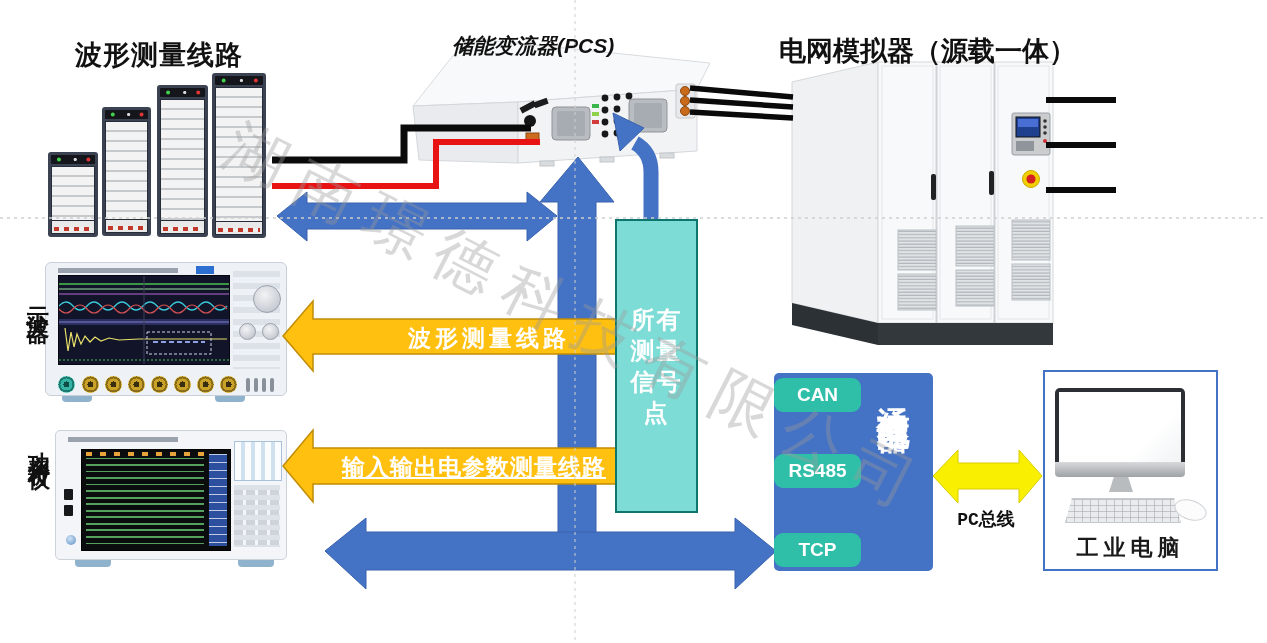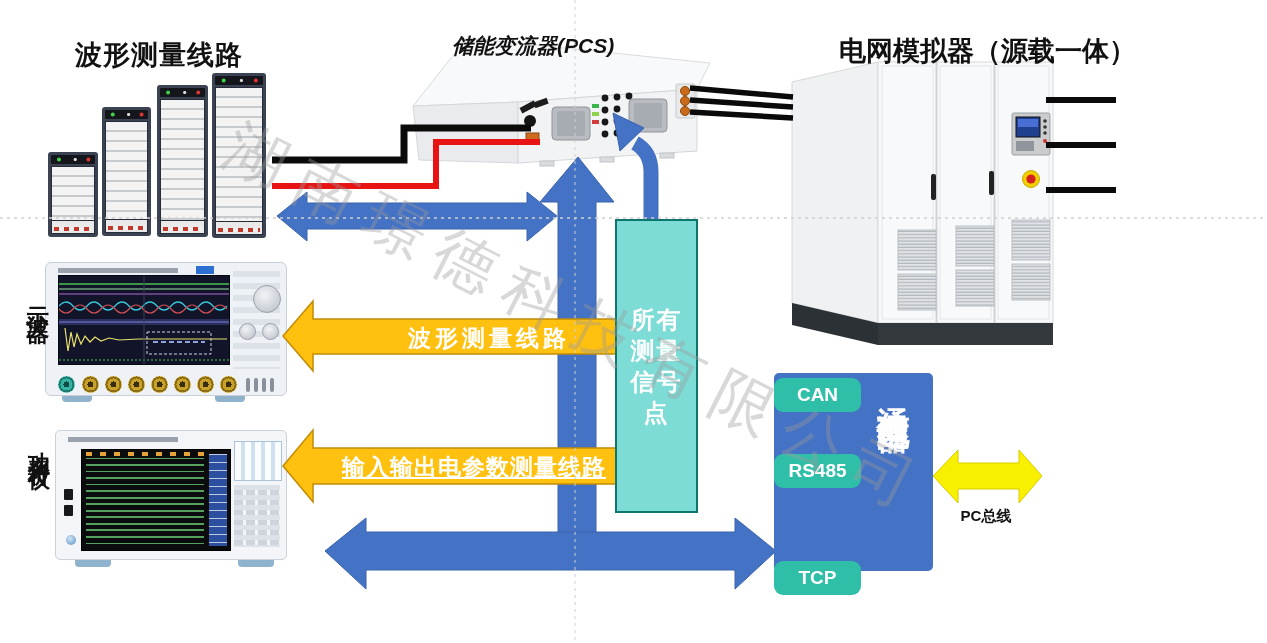--- a/index.html
+++ b/index.html
@@ -29,21 +29,21 @@
     border-radius:5px;z-index:20;}
   .adapter-title{position:absolute;left:96px;top:7px;height:186px;color:#fff;font-size:33px;font-weight:600;
     letter-spacing:4px;}
   .port-tab{position:absolute;left:0;width:87px;height:34px;background:#2FBFA8;border-radius:9px;
     display:flex;align-items:center;justify-content:center;color:#fff;font-size:19px;font-weight:600;z-index:21;}
   .pc-box{position:absolute;left:1043px;top:370px;width:175px;height:201px;background:#fff;
     border:2px solid #4472C4;box-sizing:border-box;z-index:20;}
   .pc-label{position:absolute;left:0;bottom:6px;width:100%;text-align:center;color:#1a1a1a;
     font-size:22px;font-weight:600;letter-spacing:5px;}
   .pcbus-label{position:absolute;left:936px;top:507px;width:100px;text-align:center;color:#111;
-    font-size:15px;font-weight:600;z-index:30;}
+    font-size:18px;font-weight:600;z-index:30;font-family:Liberation Mono, monospace;}
   
   .monitor{position:absolute;left:10px;top:16px;width:130px;height:80px;background:#2b2e33;border-radius:5px;}
   .monitor .screen{position:absolute;left:4px;top:4px;right:4px;bottom:4px;background:linear-gradient(135deg,#ffffff 70%,#f0f2f4);}
   .monitor-chin{position:absolute;left:10px;top:90px;width:130px;height:15px;border-radius:0 0 4px 4px;
     background:linear-gradient(180deg,#d7d9db,#9fa2a6);}
   .pc-stand{position:absolute;left:64px;top:105px;width:24px;height:15px;background:#b9bcbf;
     clip-path:polygon(20% 0,80% 0,100% 100%,0 100%);}
   .keyboard{position:absolute;left:20px;top:126px;width:114px;height:23px;background:#e9ebed;border:1px solid #c6cacd;
     clip-path:polygon(6% 0,94% 0,100% 100%,0 100%);
     background-image:repeating-linear-gradient(90deg,rgba(160,165,170,.55) 0 1px,transparent 1px 8px),
@@ -298,27 +298,37 @@
     <span class="ln">测量</span>
     <span class="ln">信号</span>
     <span class="ln">点</span>
   </div>
 
 
   <div class="adapter-box">
     <div class="adapter-title vtext">通信适配器</div>
     <div class="port-tab" style="top:5px;">CAN</div>
     <div class="port-tab" style="top:81px;">RS485</div>
-    <div class="port-tab" style="top:160px;margin-top:28px;">TCP</div>
-  </div>
-
+    <div class="port-tab" style="top:160px;">TCP</div>
+  </div>
+
+  <div class="pc-box">
+    <div class="monitor">
+        <div class="screen"></div>
+      </div>
+    <div class="monitor-chin"></div>
+    <div class="pc-stand"></div>
+    <div class="keyboard"></div>
+    <div class="mouse"></div>
+    <div class="pc-label">工业电脑</div>
+  </div>
 
   <div class="title" style="left:75px;top:37px;font-size:27px;letter-spacing:1px;">波形测量线路</div>
   <div class="title" style="left:452px;top:32px;font-size:21px;font-style:italic;">储能变流器(PCS)</div>
-  <div class="title" style="left:839px;top:33px;font-size:27px;">电网模拟器（源载一体）</div>
+  <div class="title" style="left:779px;top:33px;font-size:27px;">电网模拟器（源载一体）</div>
 
   <div class="title vtext" style="left:22px;top:288px;font-size:23px;line-height:31px;letter-spacing:8px;">示波器</div>
   <div class="title vtext" style="left:24px;top:434px;font-size:22px;letter-spacing:4px;">功率分析仪</div>
 
   <div class="arrow-label" style="left:350px;top:323px;width:220px;font-size:23px;letter-spacing:4px;">波形测量线路</div>
   <div class="arrow-label" style="left:310px;top:452px;width:296px;font-size:23px;letter-spacing:1px;text-decoration:underline;">输入输出电参数测量线路</div>
   <div class="pcbus-label">PC总线</div>
 
   <div class="guide-h"></div>
   <div class="guide-v"></div>

